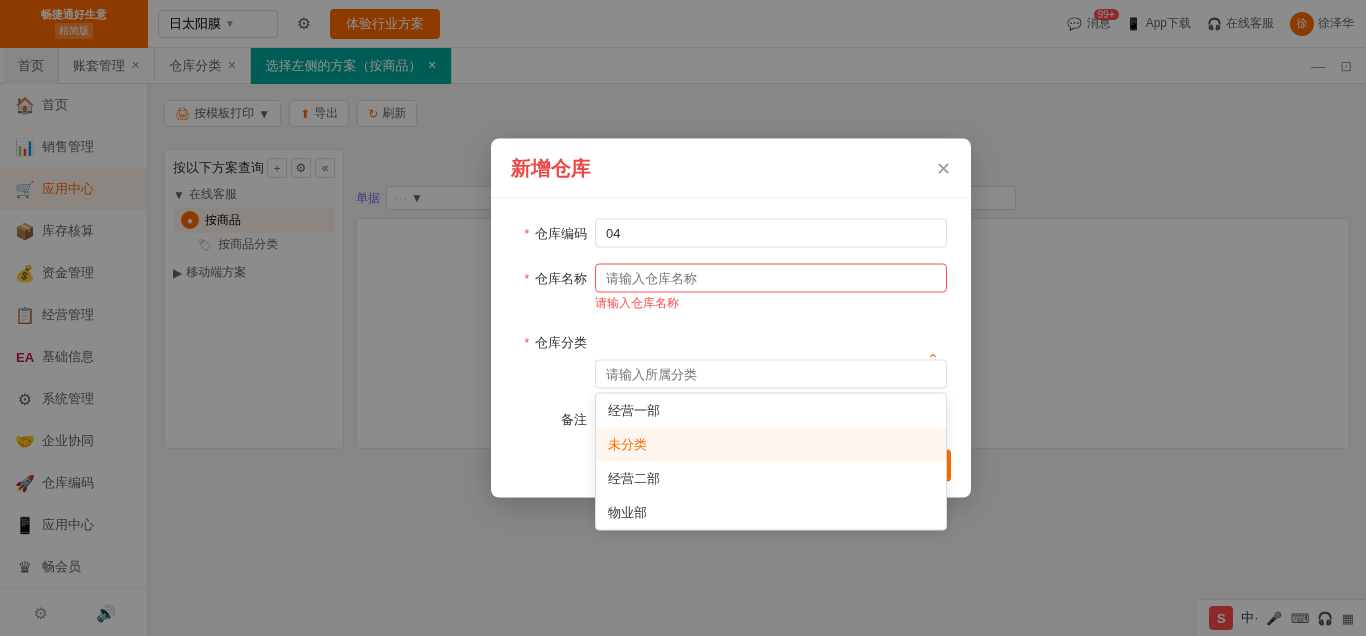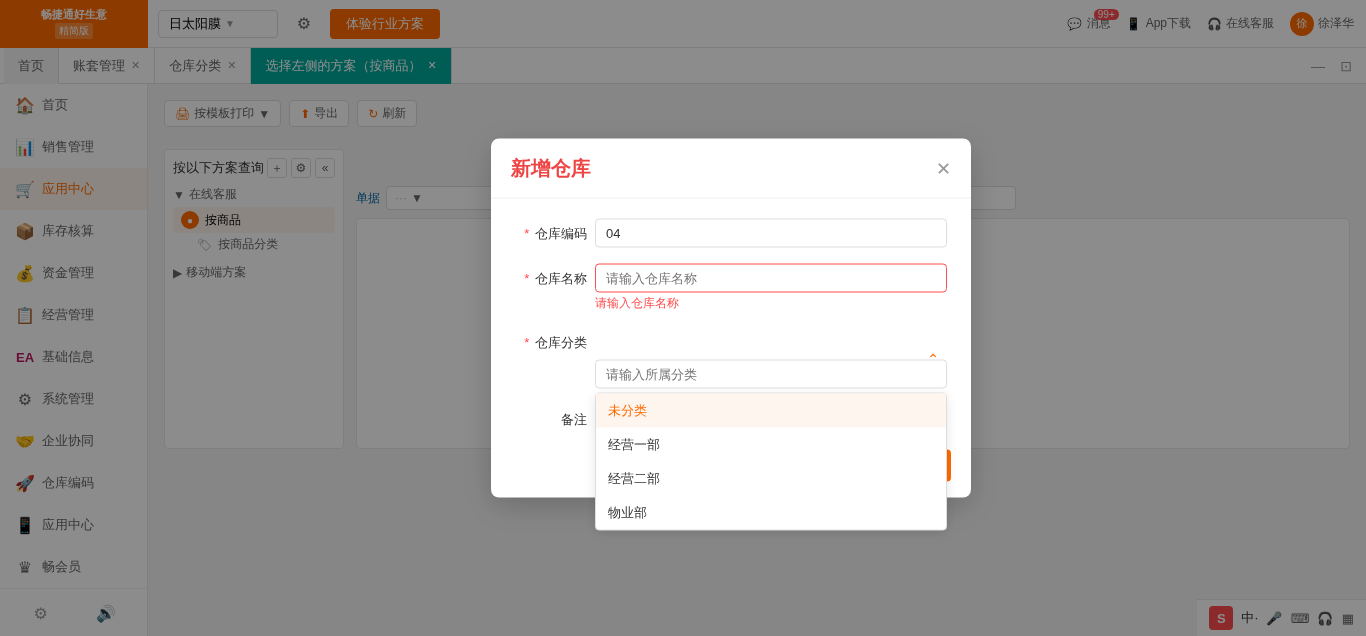--- a/index.html
+++ b/index.html
@@ -138,21 +138,21 @@
 
     .dialog-footer {
       display: flex; justify-content: flex-end; gap: 8px;
       padding: 16px 20px;
     }
     .btn-cancel { padding: 6px 20px; border: 1px solid #ddd; border-radius: 4px; background: #fff; cursor: pointer; font-size: 13px; color: #666; }
     .btn-save { padding: 6px 20px; border: none; border-radius: 4px; background: #ff6b00; cursor: pointer; font-size: 13px; color: #fff; }
 
     .right-panel { flex: 1; display: flex; flex-direction: column; gap: 8px; }
     .field-group { display: flex; align-items: center; gap: 6px; }
-    .field-label { font-size: 12px; color: #0369a1; }
+    .field-label { font-size: 12px; color: #8b5cf6; }
   </style>
 </head>
 <body>
 
 <div class="top-header">
   <div class="logo-area">
     <div style="display:flex;flex-direction:column;align-items:center;">
       <div class="logo-text">
         <div style="font-size:11px;">畅捷通好生意</div>
       </div>
@@ -401,22 +401,22 @@
         <span class="required">*</span>
         <span>仓库分类</span>
       </div>
       <div class="form-input" style="position:relative;">
         <div class="category-input-wrap">
           <input class="category-input" placeholder="请输入所属分类" style="border-color: rgb(221, 221, 221); margin-top: 32px;">
           <span class="category-arrow">⌃</span>
         </div>
 
         <div class="dropdown-list">
+          <div class="dropdown-item">经营一部</div>
           <div class="dropdown-item selected">未分类</div>
-          <div class="dropdown-item">经营一部</div>
           <div class="dropdown-item">经营二部</div>
           <div class="dropdown-item">物业部</div>
         </div>
       </div>
     </div>
 
     <div class="form-row" style="margin-bottom:0;">
       <div class="form-label">备注</div>
       <div class="form-input">
         <input class="input-field" style="border-color: rgb(221, 221, 221);">

